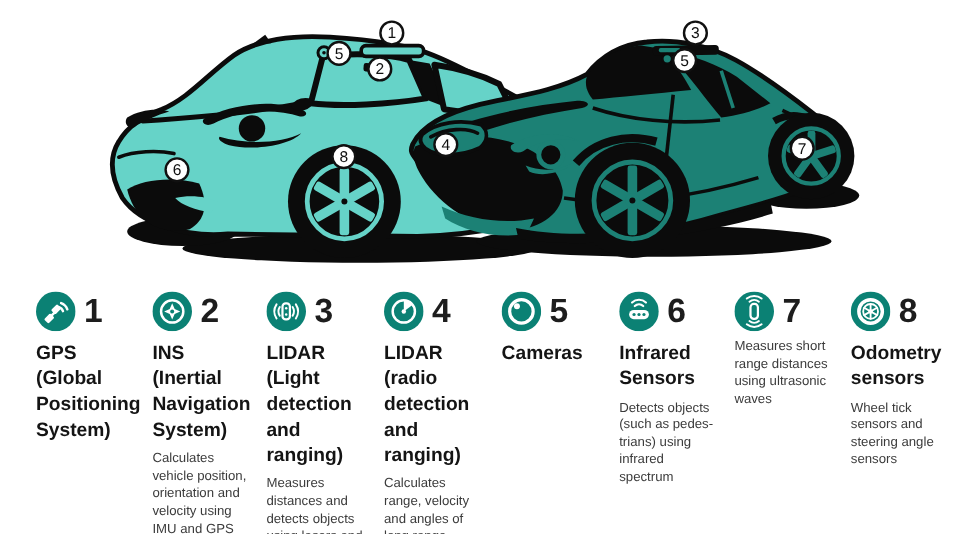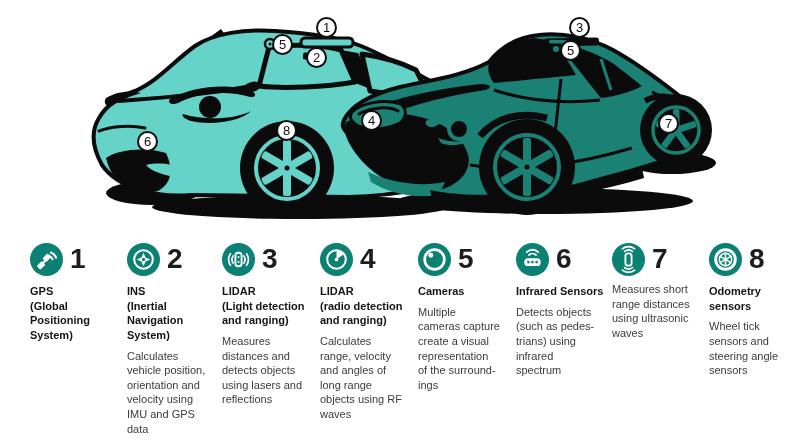--- a/index.html
+++ b/index.html
@@ -14,21 +14,21 @@
     background:#ffffff; border:2px solid #101010; border-radius:50%;
     display:flex; align-items:center; justify-content:center;
     font-size:13px; font-weight:400; color:#101010; z-index:5;
   }
 
   .legend { position:absolute; left:0; top:242px; width:800px; height:203px; }
   .col { position:absolute; top:0; width:94px; }
   .icon-row { display:flex; align-items:center; gap:7px; height:34px; }
   .icon { width:33px; height:33px; flex:0 0 33px; }
   .num { font-size:28px; font-weight:700; color:#1d1d1d; letter-spacing:-0.5px; }
-  .title { margin-top:8px; font-size:11px; font-weight:700; color:#141414; line-height:1.33; white-space:pre-line; }
+  .title { margin-top:8px; font-size:16px; font-weight:700; color:#141414; line-height:1.33; white-space:pre-line; }
   .desc  { margin-top:6px; font-size:11px; font-weight:400; color:#3b3b3b; line-height:1.33; white-space:pre-line; }
 </style>
 </head>
 <body>
 
 <div class="stage">
 
   <div class="diagram">
     <svg width="800" height="232" viewBox="0 0 800 232">
 
@@ -239,26 +239,20 @@
         <span class="icon">
           <svg viewBox="0 0 32 32" width="33" height="33">
               <circle cx="16" cy="16" r="16" fill="#0B8174"></circle>
             <circle cx="16" cy="16" r="9.5" stroke="#fff" stroke-width="2.6" fill="none"></circle>
             <circle cx="12.4" cy="11.8" r="2.4" fill="#fff"></circle>
           </svg>
         </span>
         <span class="num">5</span>
       </div>
       <div class="title">Cameras</div>
-      <div class="desc">Multiple
-cameras capture
-create a visual
-representation
-of the surround-
-ings</div>
     </div>
 
     <div class="col" style="left:516px">
       <div class="icon-row">
         <span class="icon">
           <svg viewBox="0 0 32 32" width="33" height="33">
               <circle cx="16" cy="16" r="16" fill="#0B8174"></circle>
             <rect x="8" y="14.8" width="16" height="7.5" rx="3.75" fill="#fff"></rect>
             <circle cx="12" cy="18.5" r="1.3" fill="#0B8174"></circle>
             <circle cx="16" cy="18.5" r="1.3" fill="#0B8174"></circle>

